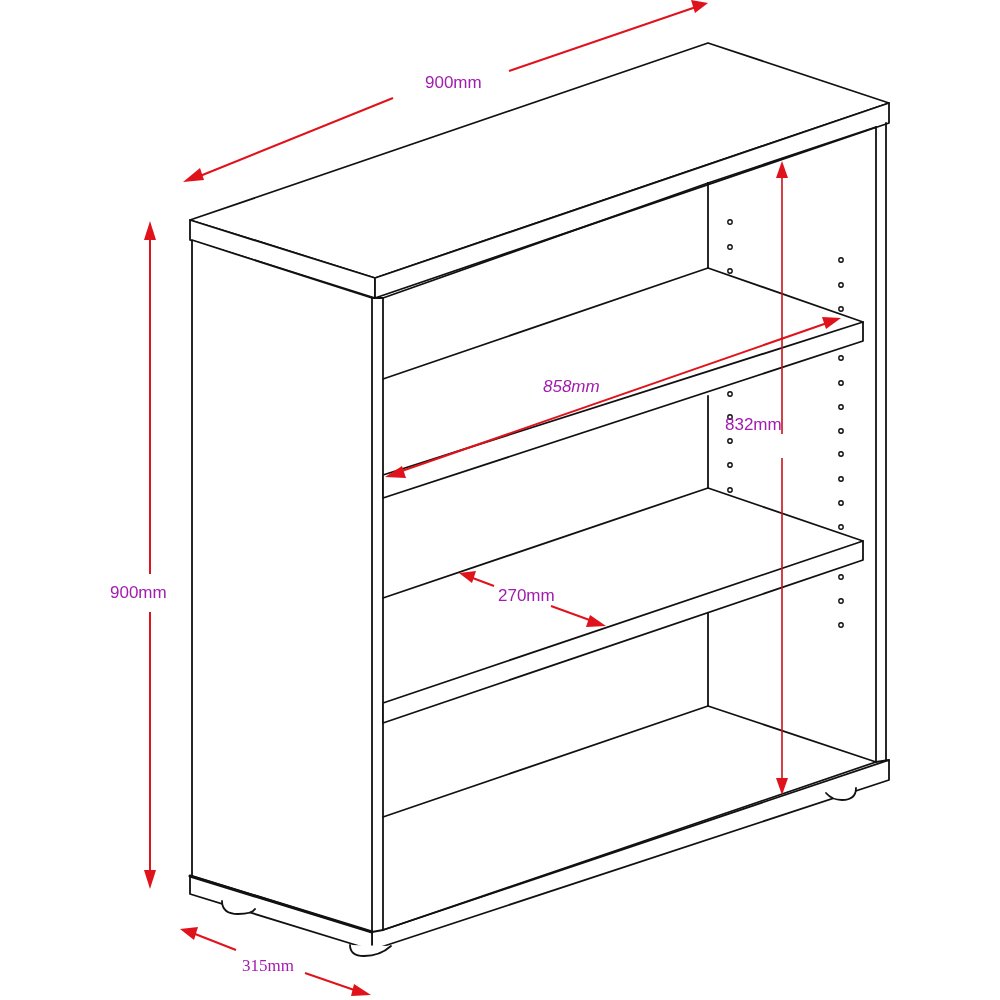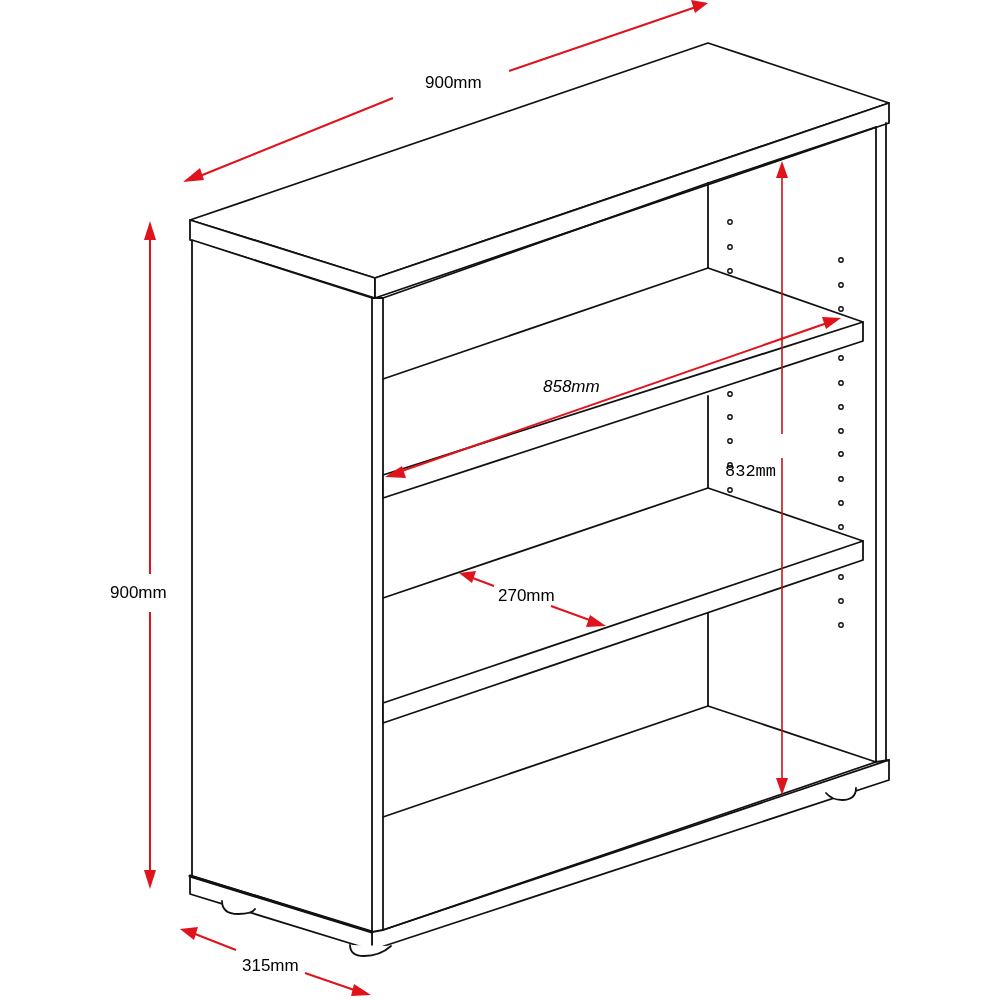--- a/index.html
+++ b/index.html
@@ -4,21 +4,21 @@
 <style>
   html, body { margin: 0; padding: 0; background: #ffffff; }
   body { width: 1000px; height: 1000px; position: relative; overflow: hidden; font-family: "Liberation Sans", sans-serif; }
   #stage { position: absolute; left: 0; top: 0; width: 1000px; height: 1000px; }
   svg .ln { stroke: #111111; stroke-width: 1.8; fill: none; stroke-linejoin: round; stroke-linecap: round; }
   svg .fillw { fill: #ffffff; }
   svg .dim { stroke: #e0121b; stroke-width: 2; fill: none; }
   svg .dimthin { stroke: #c9121a; stroke-width: 1.6; fill: none; }
   svg .head { fill: #e0121b; stroke: none; }
   svg .hole { fill: #ffffff; stroke: #111111; stroke-width: 1.4; }
-  .label { position: absolute; font-family: "Liberation Sans", sans-serif; font-size: 17px; color: #000000; white-space: nowrap; line-height: 1; background: transparent; }
+  .label { position: absolute; font-family: "Liberation Sans", sans-serif; font-size: 17px; color: #a21caf; white-space: nowrap; line-height: 1; background: transparent; }
 </style>
 </head>
 <body>
 
 <div id="stage">
 <svg width="1000" height="1000" viewBox="0 0 1000 1000" xmlns="http://www.w3.org/2000/svg">
 
   <g>
     <polygon class="ln fillw" points="190,220 708,43 889,103 375,278"></polygon>
     <polygon class="ln fillw" points="190,220 375,278 375,298 190,240"></polygon>
@@ -136,17 +136,17 @@
   <g>
     <line class="dim" x1="470" y1="577" x2="494" y2="586"></line>
     <line class="dim" x1="551" y1="606" x2="595" y2="622"></line>
     <polygon class="head" points="459,573 476,571 472,583"></polygon>
     <polygon class="head" points="606,626 590,615 586,627"></polygon>
   </g>
 </svg>
 
 <span class="label" style="left:425px; top:74px;">900mm</span>
 <span class="label" style="left:110px; top:584px;">900mm</span>
-<span class="label" style="left:242px; top:957px;">315mm</span>
+<span class="label" style="left:242px; top:957px;font-family:Liberation Serif, serif;">315mm</span>
 <span class="label" style="left:543px; top:378px;font-style:italic;">858mm</span>
-<span class="label" style="left:725px; top:463px;font-family:Liberation Mono, monospace;">832mm</span>
+<span class="label" style="left:725px; top:416px;">832mm</span>
 <span class="label" style="left:498px; top:587px;">270mm</span>
 </div>
 
 </body></html>

